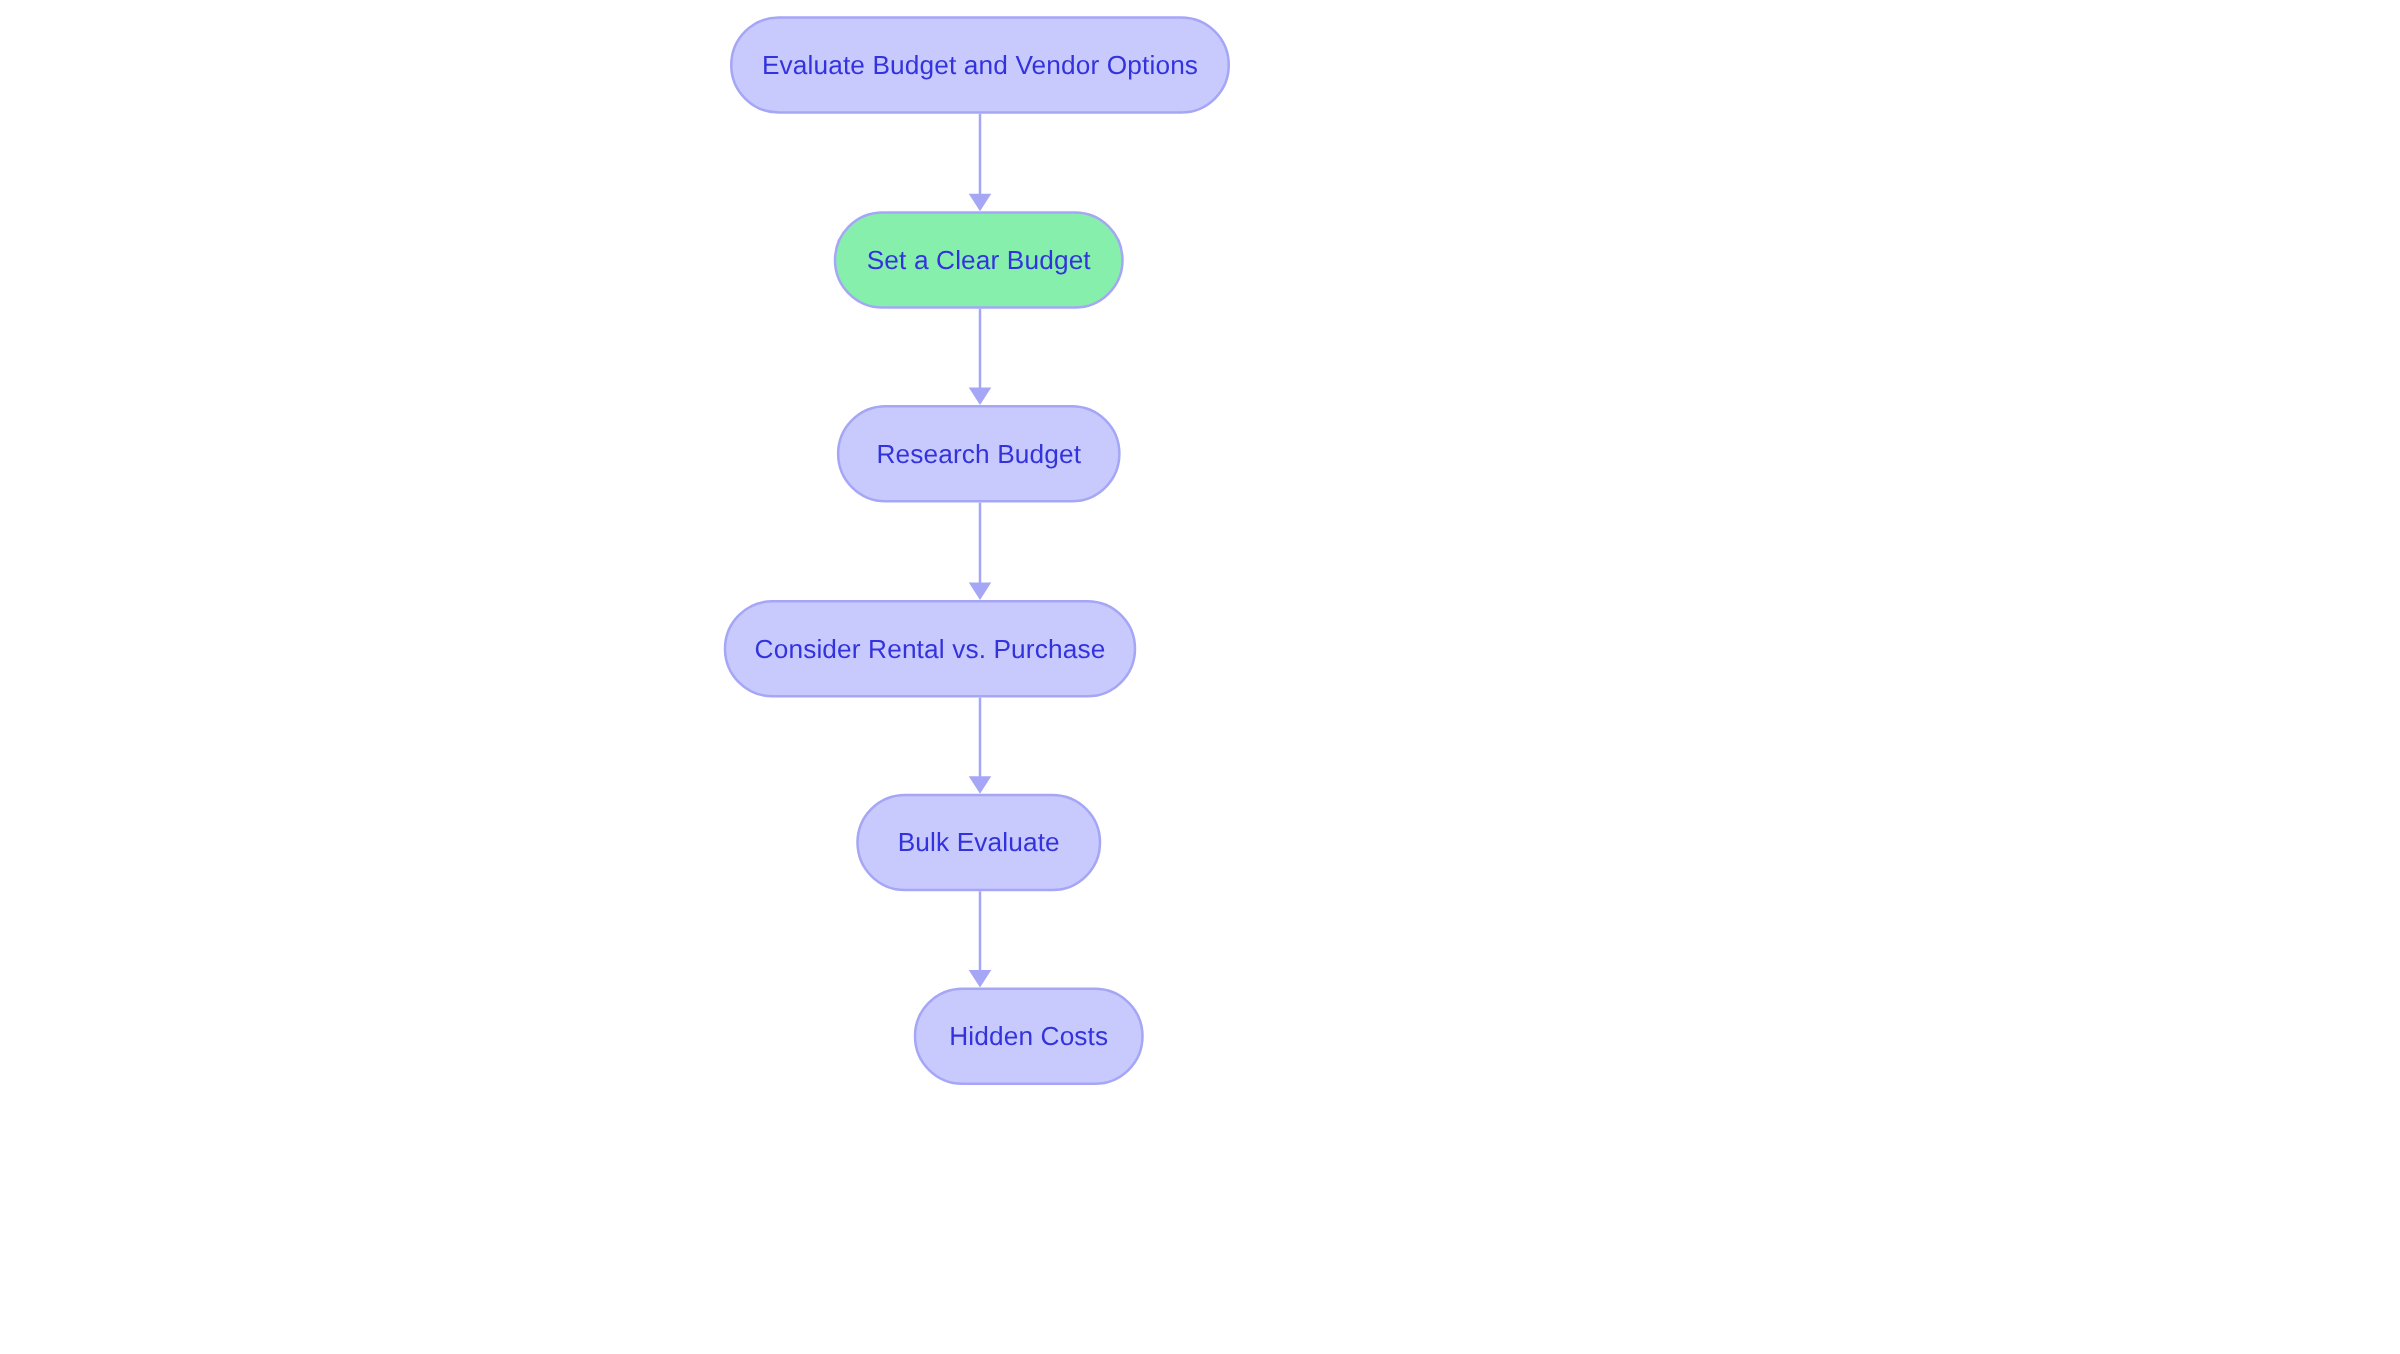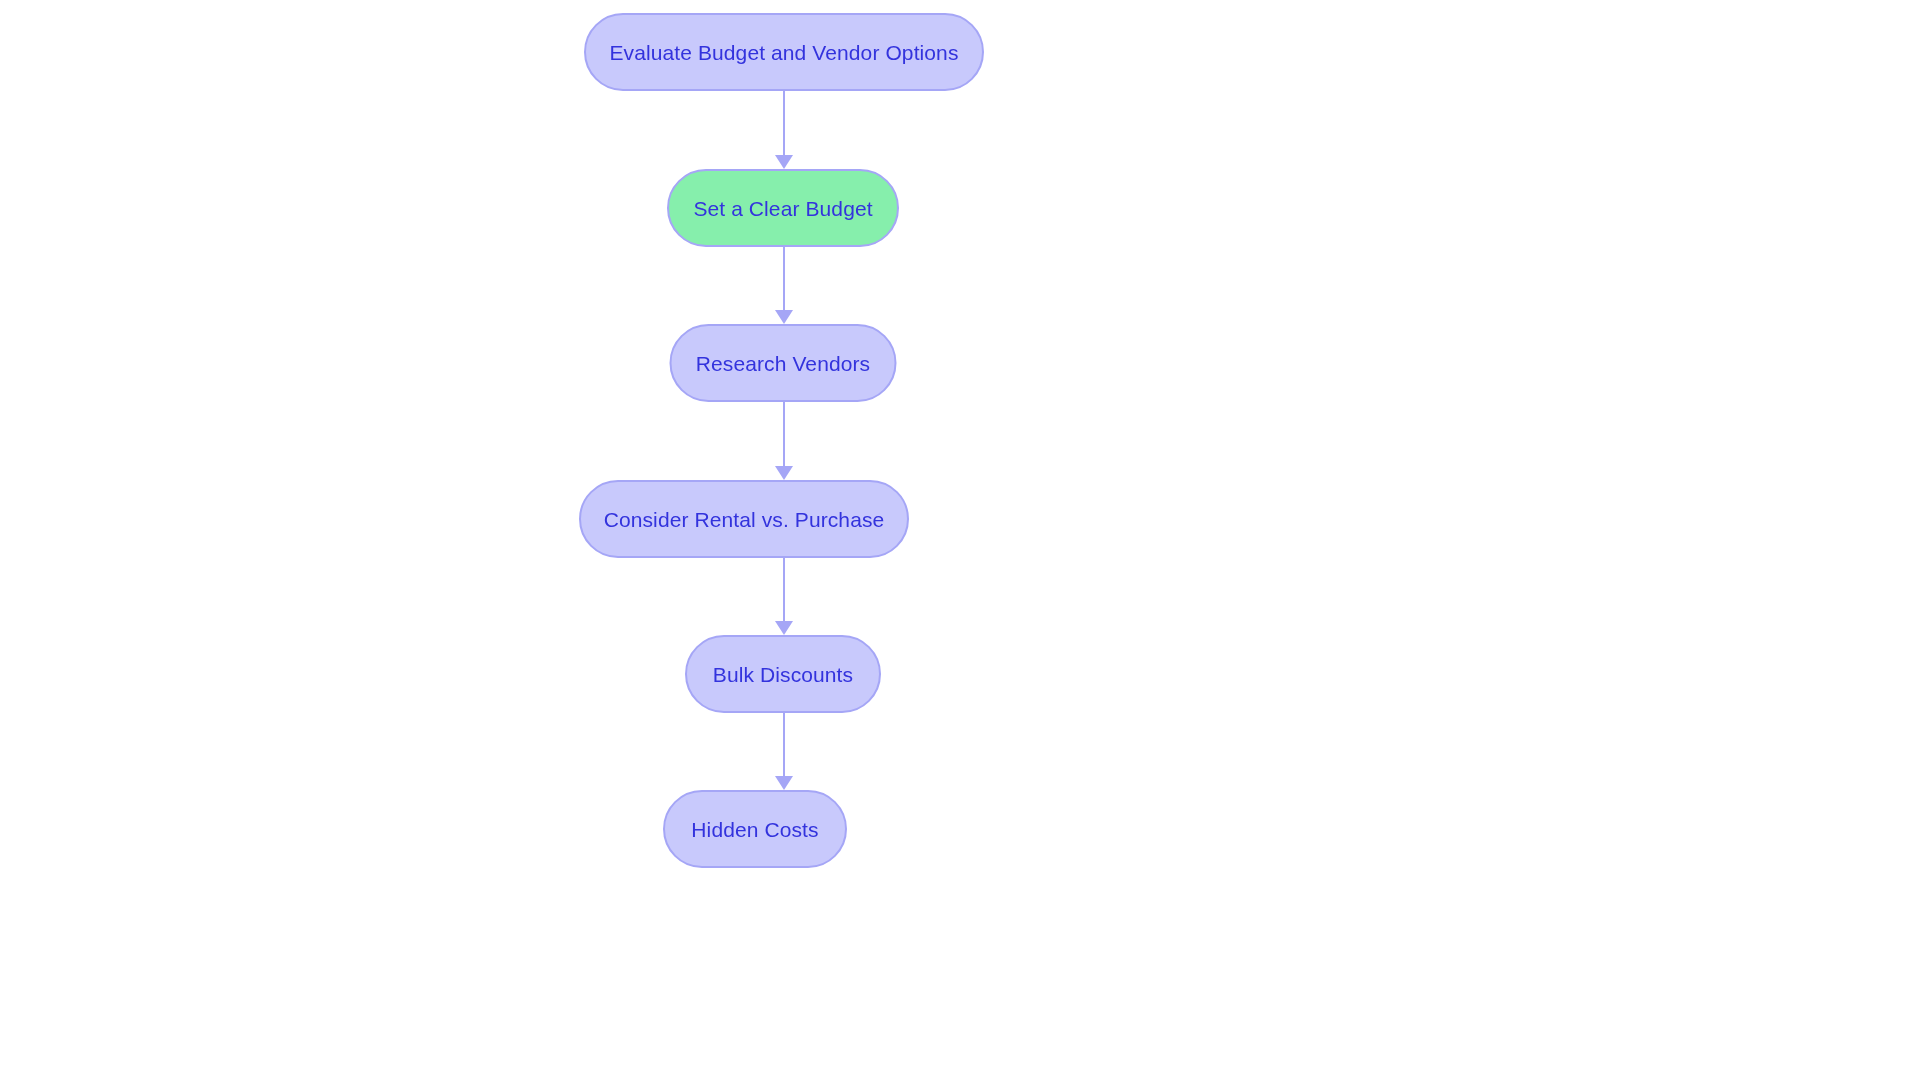--- a/index.html
+++ b/index.html
@@ -110,29 +110,29 @@
 
     <div class="node" style="left: 784px; top: 13px; width: 400px; height: 78px; background: rgb(200, 201, 252); border-color: rgb(165, 166, 246); color: rgb(51, 51, 221);">
       <span class="node-label">Evaluate Budget and Vendor Options</span>
     </div>
 
     <div class="node" style="left: 783px; top: 169px; width: 232px; height: 78px; background: #86efac; border-color: rgb(165, 166, 246); color: rgb(51, 51, 221);">
       <span class="node-label">Set a Clear Budget</span>
     </div>
 
     <div class="node" style="left: 783px; top: 324px; width: 227px; height: 78px; background: rgb(200, 201, 252); border-color: rgb(165, 166, 246); color: rgb(51, 51, 221);">
-      <span class="node-label">Research Vendors</span>
+      <span class="node-label">Research Budget</span>
     </div>
 
     <div class="node" style="left: 744px; top: 480px; width: 330px; height: 78px; background: rgb(200, 201, 252); border-color: rgb(165, 166, 246); color: rgb(51, 51, 221);">
       <span class="node-label">Consider Rental vs. Purchase</span>
     </div>
 
     <div class="node" style="left: 783px; top: 635px; width: 196px; height: 78px; background: rgb(200, 201, 252); border-color: rgb(165, 166, 246); color: rgb(51, 51, 221);">
-      <span class="node-label">Bulk Discounts</span>
+      <span class="node-label">Bulk Evaluate</span>
     </div>
 
-    <div class="node" style="left: 755px; top: 790px; width: 184px; height: 78px; background: rgb(200, 201, 252); border-color: rgb(165, 166, 246); color: rgb(51, 51, 221);">
+    <div class="node" style="left: 823px; top: 790px; width: 184px; height: 78px; background: rgb(200, 201, 252); border-color: rgb(165, 166, 246); color: rgb(51, 51, 221);">
       <span class="node-label">Hidden Costs</span>
     </div>
 
   </div>
 </div>
 
 </body></html>

